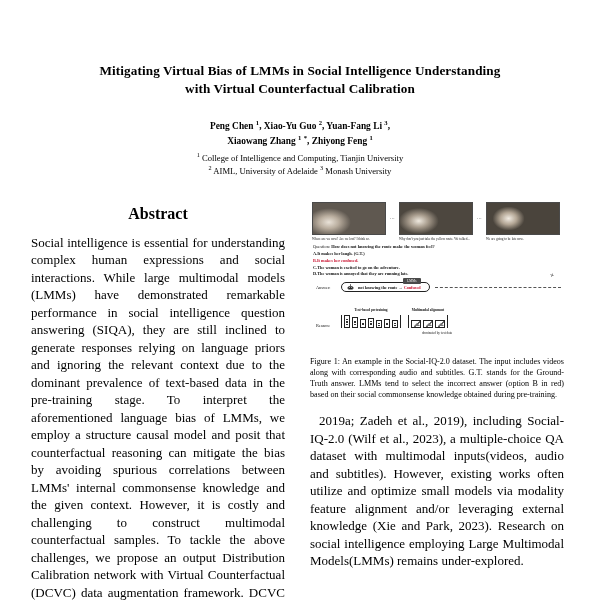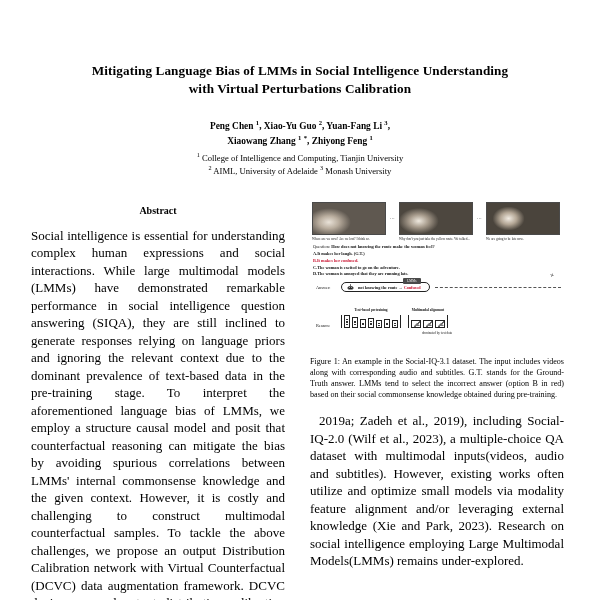--- a/index.html
+++ b/index.html
@@ -61,21 +61,21 @@
     top: 0;
     width: 254px;
     height: 404px;
     overflow: hidden;
   }
   .col-left  { left: 31px; }
   .col-right { left: 310px; }
 
   .abstract-head {
     text-align: center;
-    font-size: 10px;
+    font-size: 16px;
     font-weight: bold;
     margin: 9px 0 11px 0;
   }
   .body-text {
     font-size: 13px;
     line-height: 1.345;
     text-align: justify;
     text-justify: inter-word;
     hyphens: manual;
     margin: 0;
@@ -303,22 +303,22 @@
     margin: 7px 0 0 0;
   }
 </style>
 </head>
 <body>
 
 <div class="page">
 
   <div class="title-block">
     <h1 class="paper-title">
-      <span>Mitigating Language Bias of LMMs in Social Intelligence Understanding</span><br>
-      <span>with Virtual Perturbations Calibration</span>
+      <span>Mitigating Virtual Bias of LMMs in Social Intelligence Understanding</span><br>
+      <span>with Virtual Counterfactual Calibration</span>
     </h1>
     <div class="authors">
       <div>Peng Chen <sup>1</sup>, Xiao-Yu Guo <sup>2</sup>, Yuan-Fang Li <sup>3</sup>,</div>
       <div>Xiaowang Zhang <sup>1</sup> <sup>*</sup>, Zhiyong Feng <sup>1</sup></div>
     </div>
     <div class="affiliations">
       <div><sup>1</sup> College of Intelligence and Computing, Tianjin University</div>
       <div><sup>2</sup> AIML, University of Adelaide <sup>3</sup> Monash University</div>
     </div>
   </div>
@@ -434,20 +434,20 @@
                 </span>
               </span>
             </div>
 
             <div class="fig-note">dominated by text data</div>
           </div>
 
           <div class="swoosh">✕</div>
         </div>
 
-        <p class="fig-caption">Figure 1: An example in the Social-IQ-3.1 dataset. The input includes videos along with corresponding audio and subtitles. G.T. stands for the Ground-Truth answer. LMMs tend to select the incorrect answer (option B in red) based on their social commonsense knowledge obtained during pre-training.</p>
+        <p class="fig-caption">Figure 1: An example in the Social-IQ-2.0 dataset. The input includes videos along with corresponding audio and subtitles. G.T. stands for the Ground-Truth answer. LMMs tend to select the incorrect answer (option B in red) based on their social commonsense knowledge obtained during pre-training.</p>
       </div>
 
       <p class="body-text indent" style="margin-top:12px">2019a; Zadeh et al., 2019), including Social-IQ-2.0 (Wilf et al., 2023), a multiple-choice QA dataset with multimodal inputs(videos, audio and subtitles). However, existing works often utilize and optimize small models via modality feature alignment and/or leveraging external knowledge (Xie and Park, 2023). Research on social intelligence employing Large Multimodal Models(LMMs) remains under-explored.</p>
     </div>
 
   </div>
 </div>
 
 </body></html>

